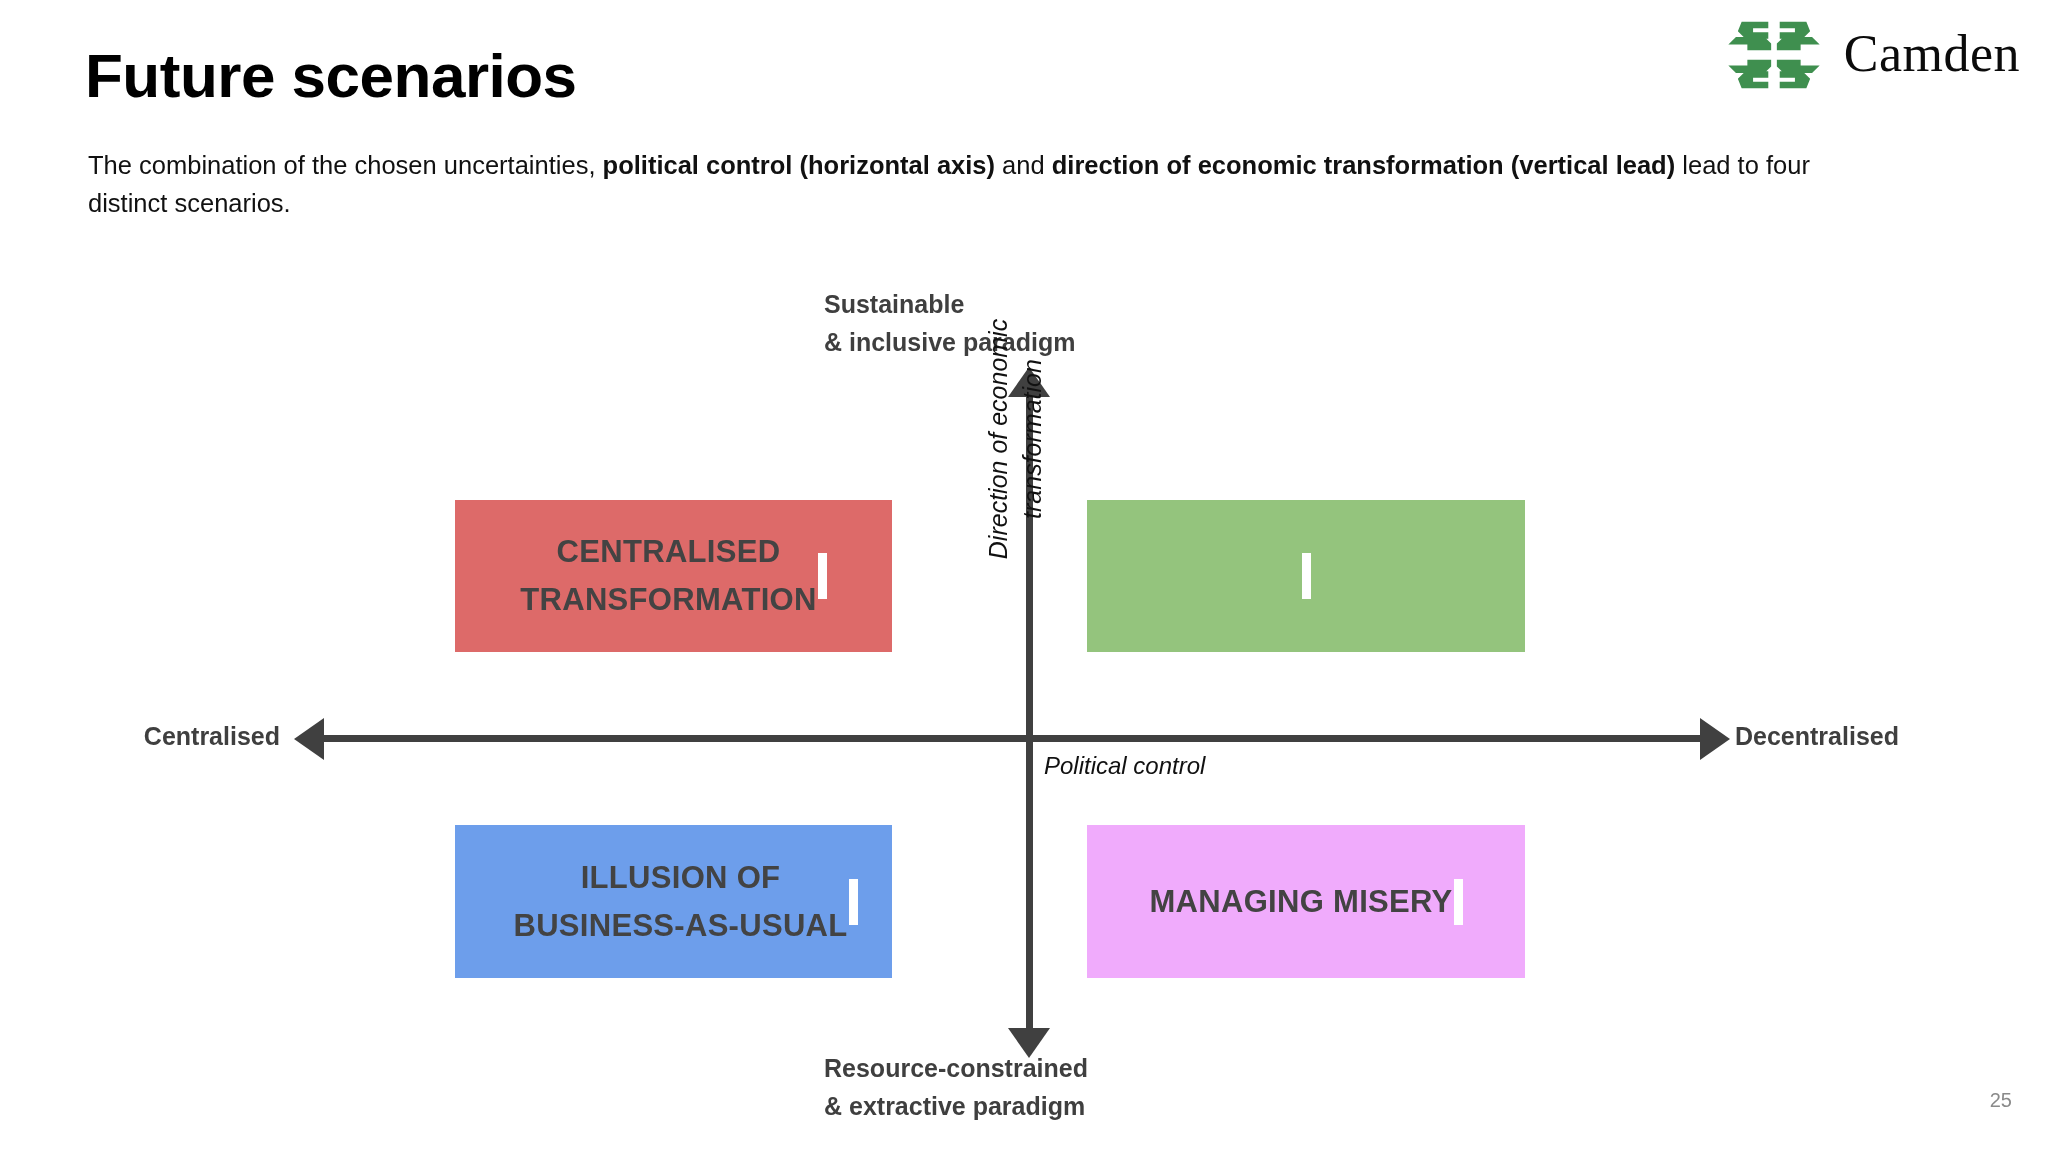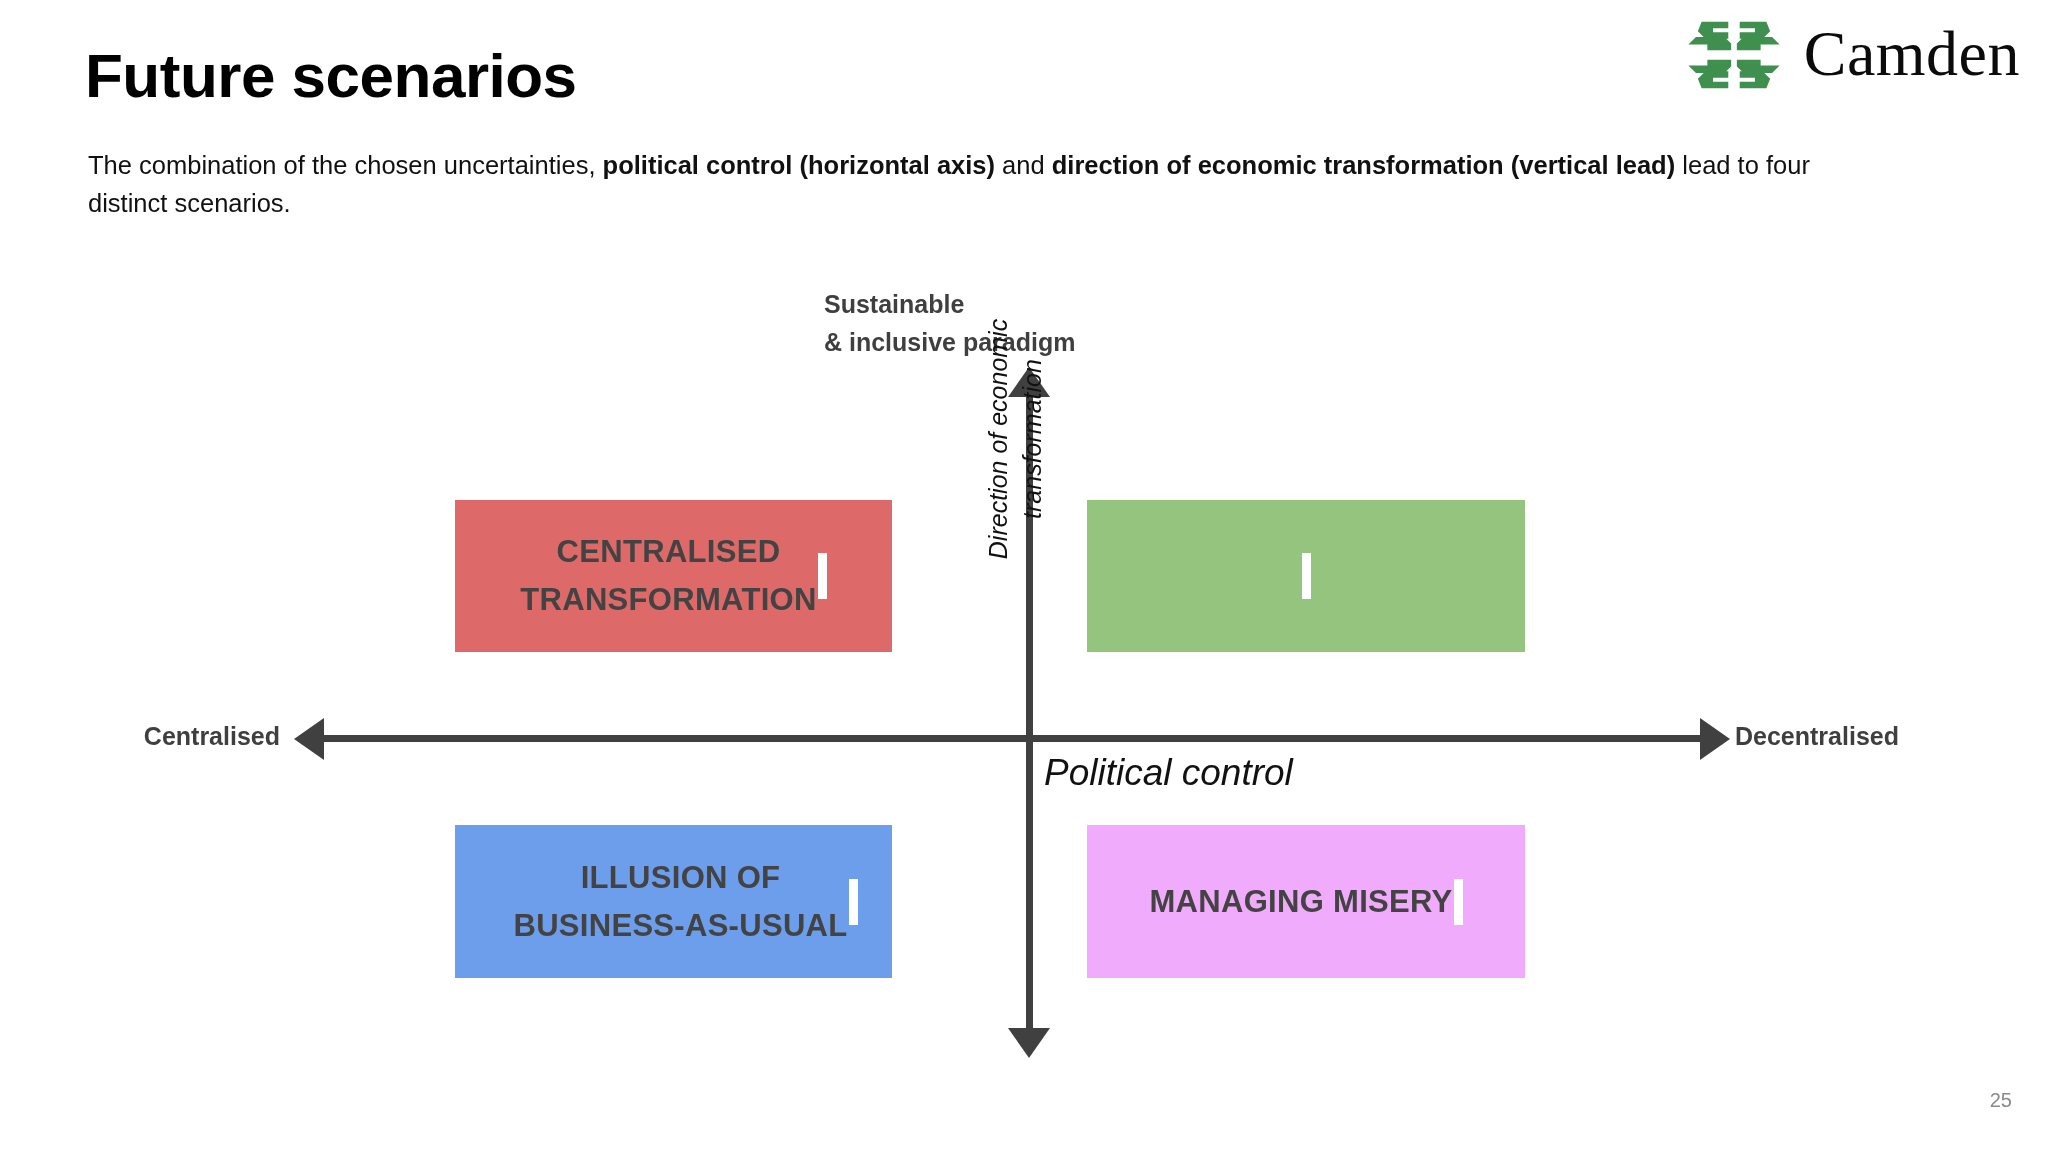--- a/index.html
+++ b/index.html
@@ -44,21 +44,21 @@
     position: absolute;
     right: 28px;
     top: 16px;
     display: flex;
     align-items: center;
     gap: 22px;
   }
   #camden-logo-mark { display: block; }
   #camden-wordmark {
     font-family: "Liberation Serif", serif;
-    font-size: 64px;
+    font-size: 52px;
     letter-spacing: 0.5px;
     color: #0b0b0b;
     line-height: 1;
     padding-bottom: 6px;
   }
 
   
   #scenario-diagram {
     position: absolute;
     left: 0;
@@ -163,21 +163,21 @@
     font-style: italic;
     color: #111111;
     line-height: 34px;
     text-align: center;
     white-space: pre-line;
   }
   #horizontal-axis-title {
     position: absolute;
     left: 1044px;
     top: 752px;
-    font-size: 37px;
+    font-size: 24px;
     font-style: italic;
     color: #111111;
     white-space: nowrap;
   }
 
   
   .quadrant-box {
     position: absolute;
     display: flex;
     align-items: center;
@@ -270,20 +270,22 @@
 
   <div class="axis-line" id="vertical-axis-line"></div>
   <div class="axis-line" id="horizontal-axis-line"></div>
   <div class="axis-arrow" id="axis-arrow-up"></div>
   <div class="axis-arrow" id="axis-arrow-down"></div>
   <div class="axis-arrow" id="axis-arrow-left"></div>
   <div class="axis-arrow" id="axis-arrow-right"></div>
 
   <div class="pole-label" id="pole-label-top">Sustainable
 &amp; inclusive paradigm</div>
+  <div class="pole-label" id="pole-label-bottom">Resource-constrained
+&amp; extractive paradigm</div>
   <div class="pole-label" id="pole-label-left">Centralised</div>
   <div class="pole-label" id="pole-label-right">Decentralised</div>
 
   <div id="vertical-axis-title">Direction of economic
 transformation</div>
   <div id="horizontal-axis-title">Political control</div>
 
   <div class="quadrant-box" id="quadrant-centralised-transformation">
     <span class="quadrant-label">CENTRALISED
 TRANSFORMATION</span>

